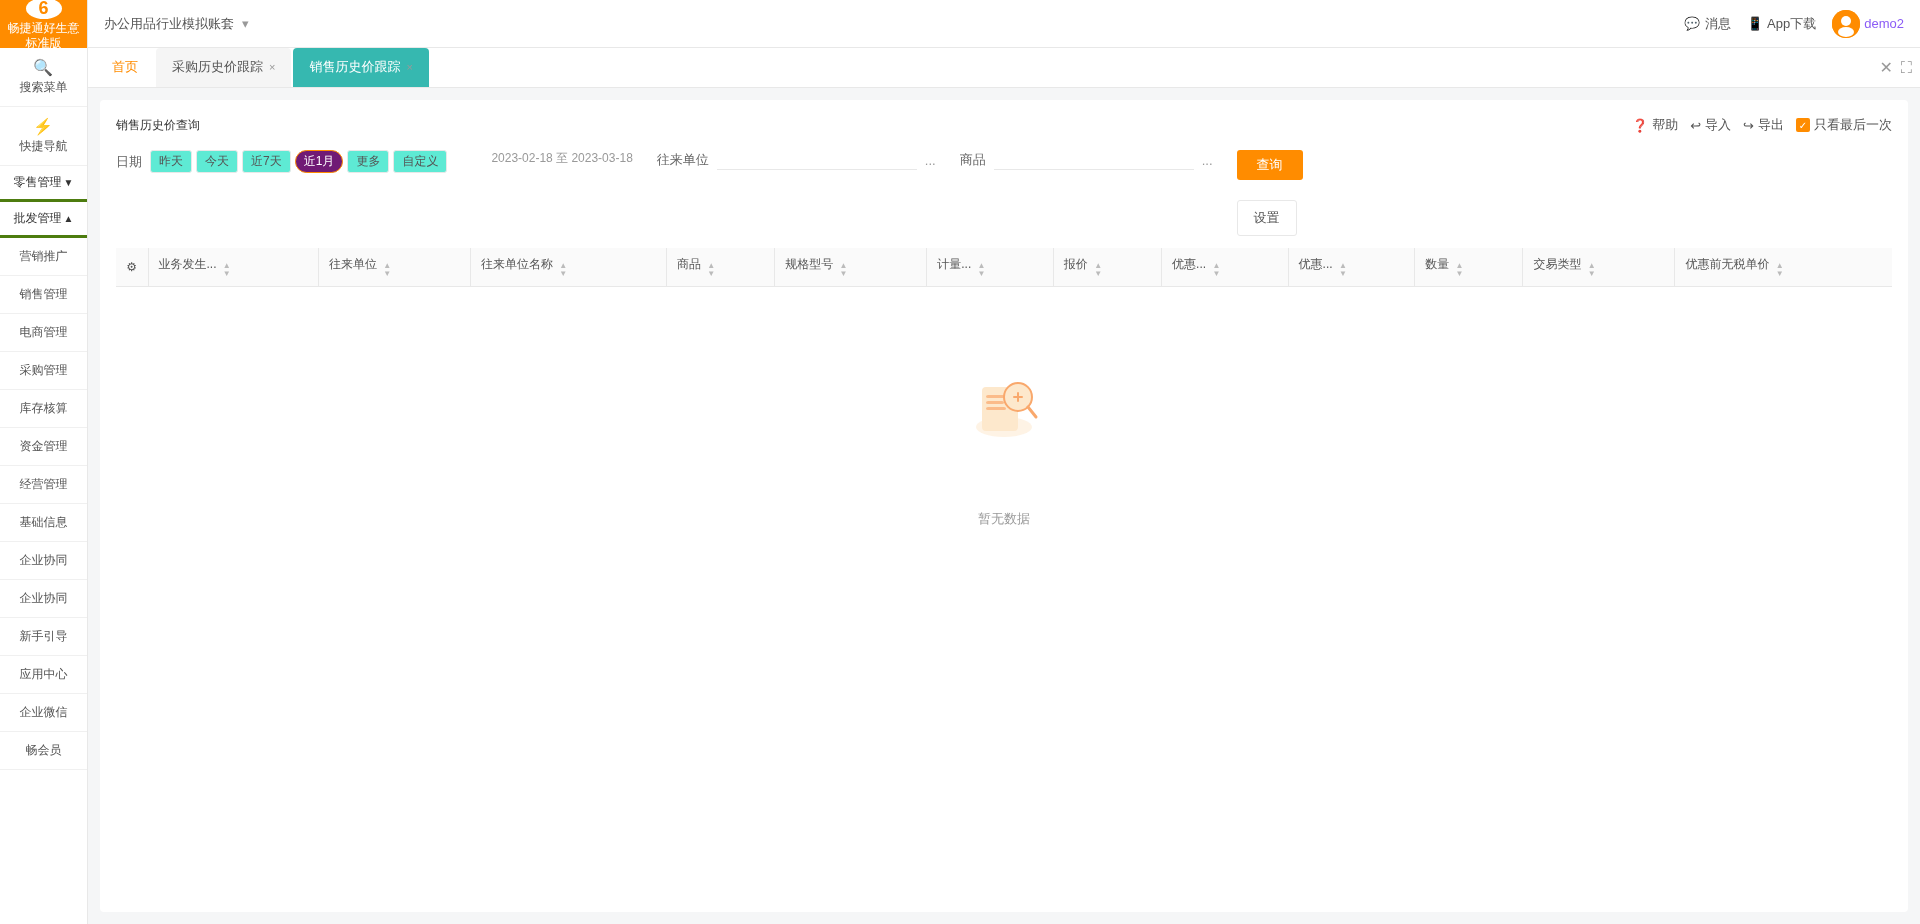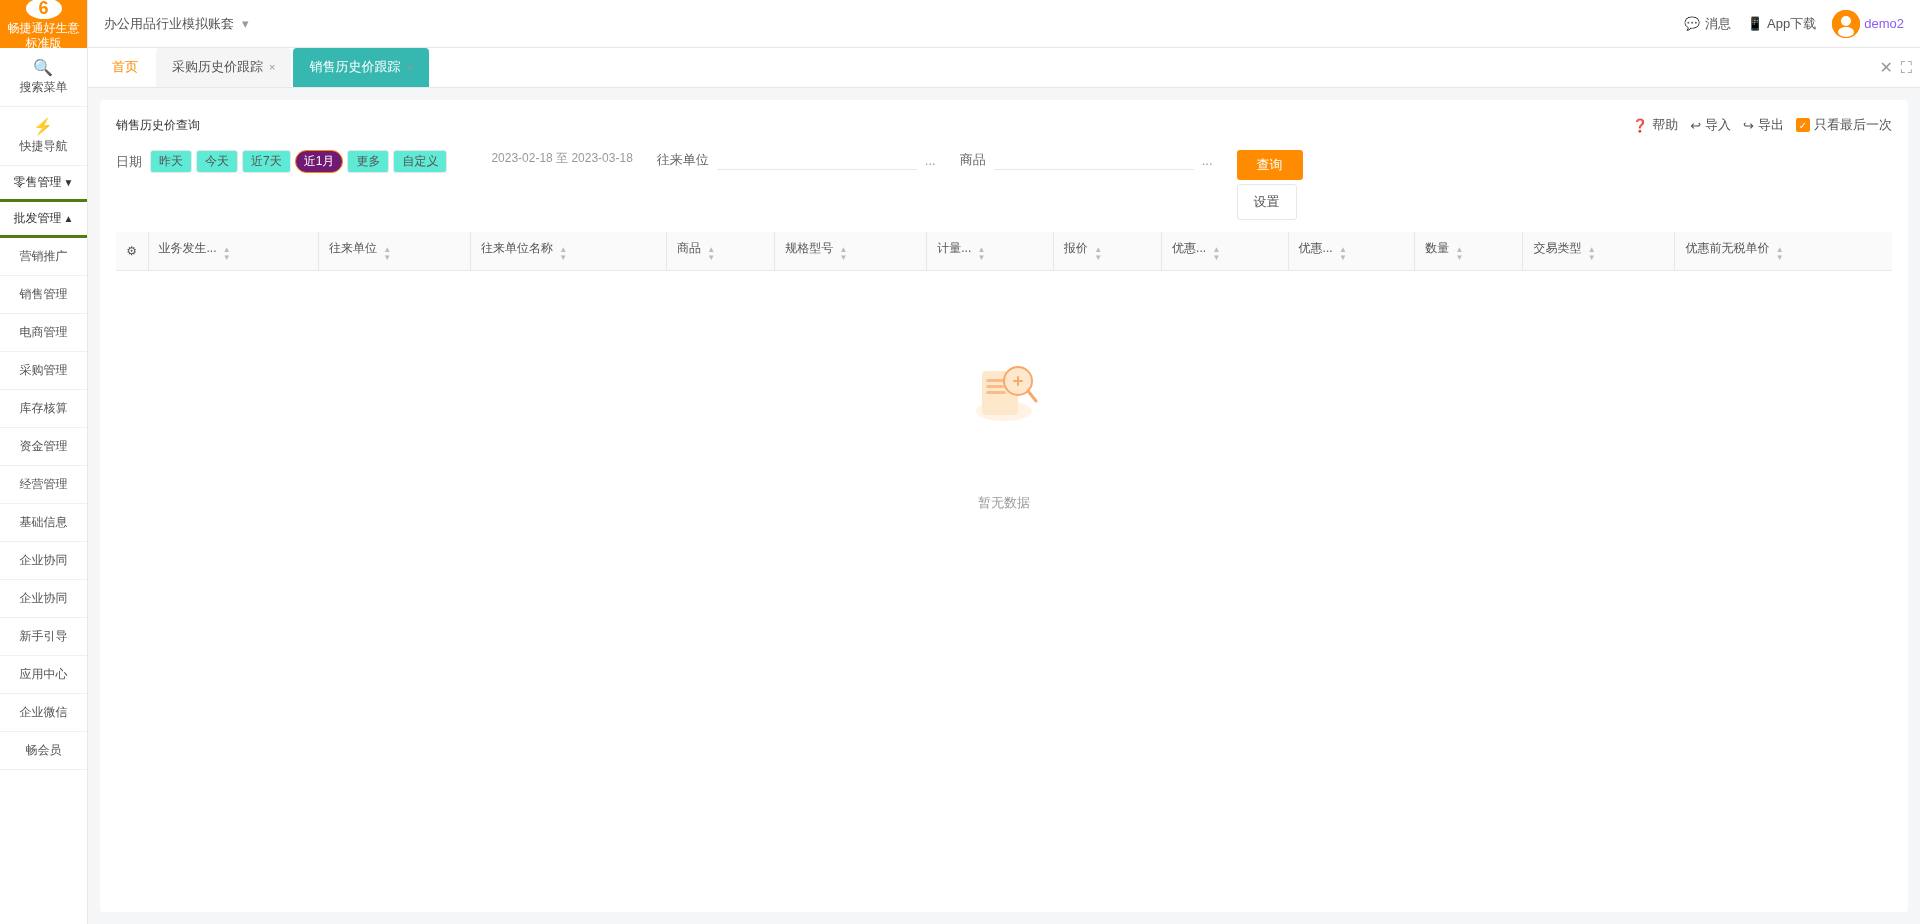--- a/index.html
+++ b/index.html
@@ -50,21 +50,21 @@
     .date-buttons { display: flex; align-items: center; gap: 4px; }
     .date-btn { padding: 2px 8px; border: 1px solid #e8e8e8; border-radius: 3px; cursor: pointer; font-size: 12px; color: #555; background: #5eead4; }
     .date-btn.active { background: #701a75; color: #fff; border-color: #ff8c00; border-radius: 12px; }
     .date-range { color: #999; font-size: 12px; }
     .filter-input { border: none; border-bottom: 1px solid #e8e8e8; outline: none; padding: 2px 4px; min-width: 160px; font-size: 13px; color: #333; }
     .filter-ellipsis { color: #999; cursor: pointer; }
 
     
     .query-btn { background: #ff8c00; color: #fff; border: none; padding: 6px 20px; border-radius: 3px; cursor: pointer; font-size: 13px; }
     .setting-btn { background: #fff; color: #555; border: 1px solid #e8e8e8; padding: 8px 16px; border-radius: 3px; cursor: pointer; font-size: 13px; }
-    .btn-group { display: flex; flex-direction: column; gap: 4px; align-items: flex-start; }
+    .btn-group { display: flex; flex-direction: column; gap: 20px; align-items: flex-start; }
 
     
     .table-container { overflow-x: auto; }
     table { width: 100%; border-collapse: collapse; font-size: 12px; }
     thead tr { background: #fafafa; border-bottom: 1px solid #e8e8e8; }
     th { padding: 8px 10px; text-align: left; color: #555; font-weight: 500; border-right: 1px solid #e8e8e8; white-space: nowrap; cursor: pointer; user-select: none; }
     th:last-child { border-right: none; }
     th .sort-arrows { display: inline-flex; flex-direction: column; margin-left: 3px; gap: 0; line-height: 1; }
     th .sort-arrows span { font-size: 8px; color: #bbb; line-height: 1; }
     .gear-col { width: 32px; text-align: center; }

